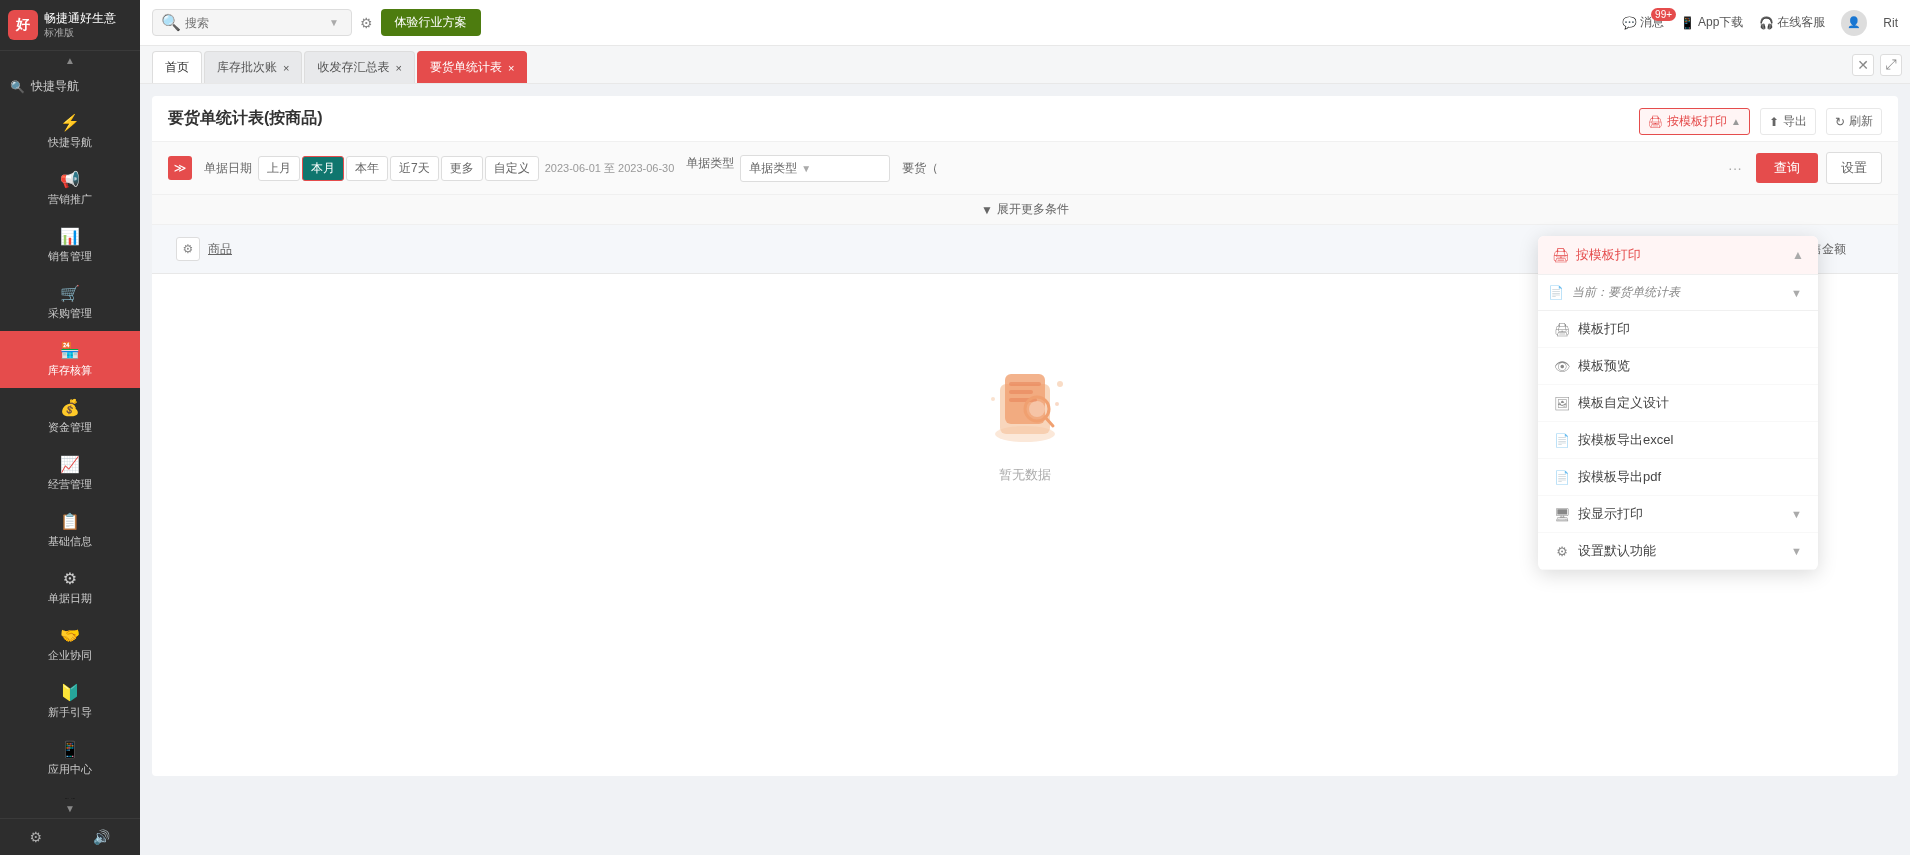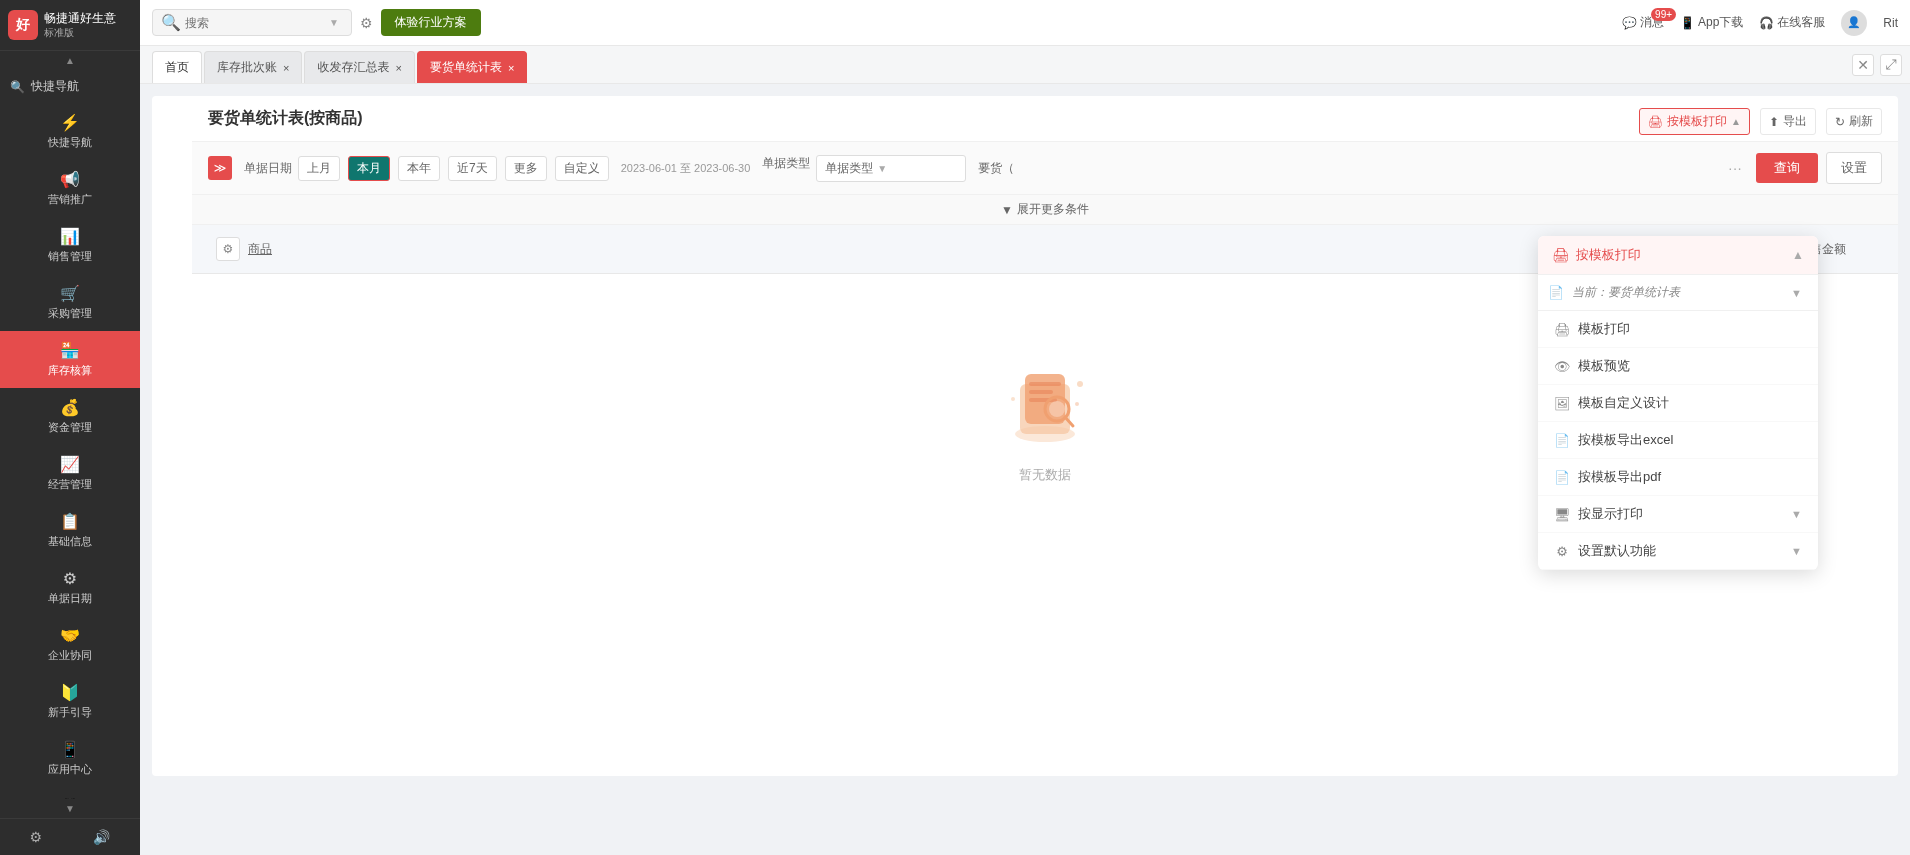--- a/index.html
+++ b/index.html
@@ -160,21 +160,20 @@
       overflow: auto;
       padding: 12px;
       position: relative;
     }
 
     .page-panel {
       background: #fff;
       border-radius: 4px;
       min-height: 680px;
       position: relative;
-      padding-left: 40px;
     }
 
     
     .page-header {
       display: flex; align-items: center; justify-content: space-between;
       padding: 12px 16px;
       border-bottom: 1px solid #f0f0f0;
     }
     .page-title { font-size: 16px; font-weight: 600; color: #333; }
     .action-btn {
@@ -196,21 +195,21 @@
       background: #fafafa;
     }
     .filter-expand-btn {
       width: 24px; height: 24px;
       background: #e54c4c; color: #fff;
       border-radius: 3px; display: flex; align-items: center; justify-content: center;
       cursor: pointer; font-size: 12px;
     }
     .filter-group { display: flex; align-items: center; gap: 6px; }
     .filter-label { font-size: 12px; color: #666; }
-    .filter-date-btns { display: flex; align-items: center; gap: 8px; }
+    .filter-date-btns { display: flex; align-items: center; gap: 2px; }
     .date-btn {
       padding: 3px 8px; font-size: 12px; border: 1px solid #ddd;
       border-radius: 3px; cursor: pointer; color: #666; background: #fff;
     }
     .date-btn.active {
       background: #0f766e; color: #fff; border-color: #e54c4c;
     }
     .date-range { font-size: 11px; color: #999; margin-left: 4px; }
 
     .filter-select {

